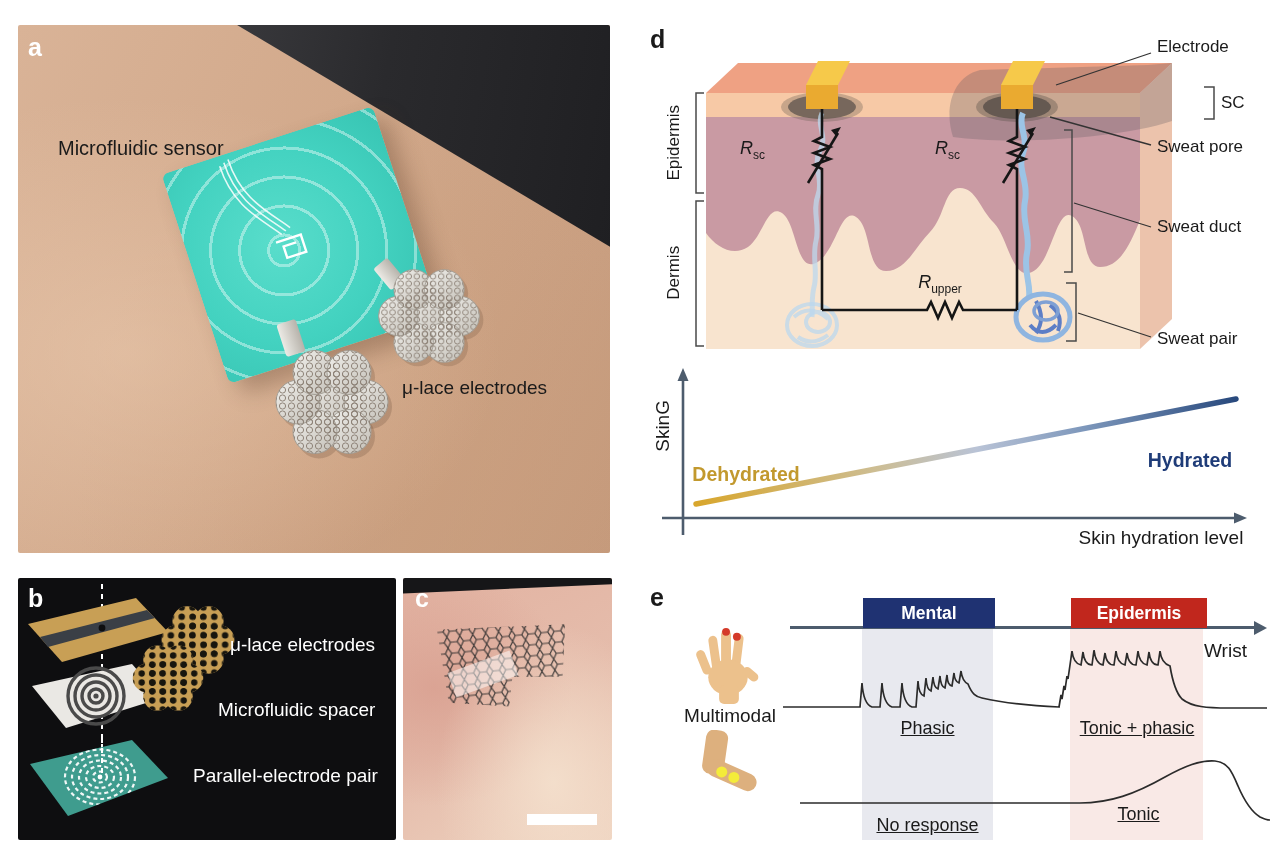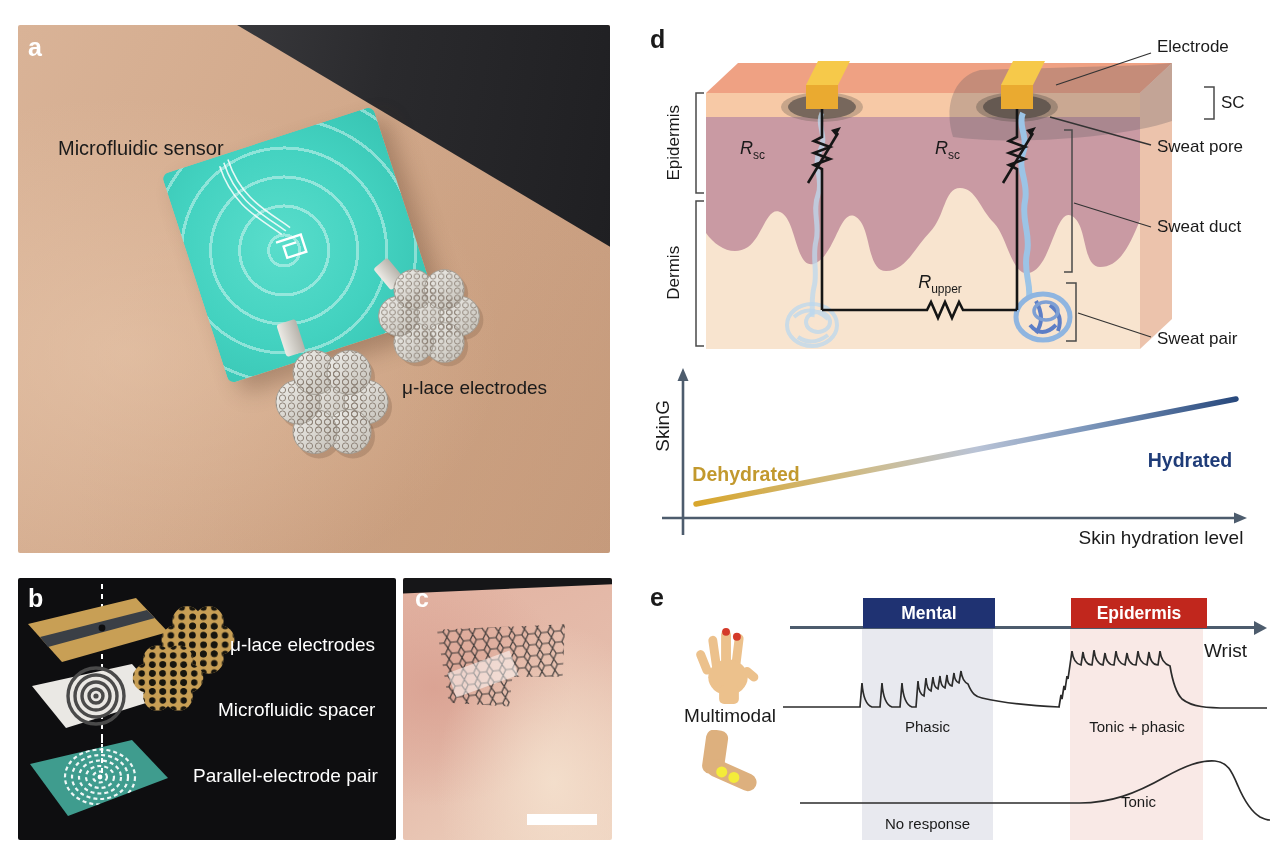--- a/index.html
+++ b/index.html
@@ -59,21 +59,21 @@
   
   #panel-e{left:648px;top:580px;width:622px;height:272px;}
   #panel-e .shade-mental{left:214px;top:48px;width:131px;height:212px;background:var(--c-mental-shade,#e8e9ef);}
   #panel-e .shade-physical{left:422px;top:48px;width:133px;height:212px;background:var(--c-physical-shade,#f9e9e6);}
   #panel-e .cond{height:30px;line-height:30px;color:#fff;font-weight:700;font-size:17.5px;text-align:center;}
   #panel-e .cond-mental{left:215px;top:18px;width:132px;background:var(--c-mental,#1f3272);}
   #panel-e .cond-physical{left:423px;top:18px;width:136px;background:var(--c-physical,#c1271d);}
   #panel-e .timeline{left:142px;top:46px;width:466px;height:3px;background:var(--c-timeline,#4d5c6d);}
   #panel-e .tl-arrow{left:606px;top:40.5px;width:0;height:0;border-left:13px solid var(--c-timeline,#4d5c6d);
       border-top:7px solid transparent;border-bottom:7px solid transparent;}
-  #panel-e .resp{font-size:15px;}
+  #panel-e .resp{font-size:18px;text-decoration:underline;}
 </style>
 </head>
 <body>
 
 <div class="fig">
 
   <div class="panel" id="panel-a">
     <div class="darkbg abs"></div>
     <div class="device">
       <svg width="222" height="220" viewBox="0 0 222 220">
@@ -353,17 +353,17 @@
         c3,18 7,28 12,33
         c10,8 25,9 47,9 H487" stroke="#2b2b2b" stroke-width="1.7" fill="none"></path>
     </svg>
     <svg class="abs" style="left:132px;top:150px" width="490" height="110" viewBox="0 0 490 110">
       <path d="M20,73 H300 C330,73 355,64 385,47 C405,36 420,30 435,31 C448,32 452,42 458,56 C464,70 472,82 480,87 C484,89 488,90 490,90" stroke="#2b2b2b" stroke-width="1.7" fill="none"></path>
     </svg>
 
     <div class="abs resp center" style="left:214px;top:138px;width:131px">Phasic</div>
     <div class="abs resp center" style="left:408px;top:138px;width:162px">Tonic + phasic</div>
     <div class="abs resp center" style="left:214px;top:235px;width:131px">No response</div>
-    <div class="abs resp center" style="left:422px;top:213px;width:137px">Tonic</div>
+    <div class="abs resp center" style="left:422px;top:224px;width:137px">Tonic</div>
     <div class="abs ptag" style="left:2px;top:5px">e</div>
   </div>
 
 </div>
 
 </body></html>

